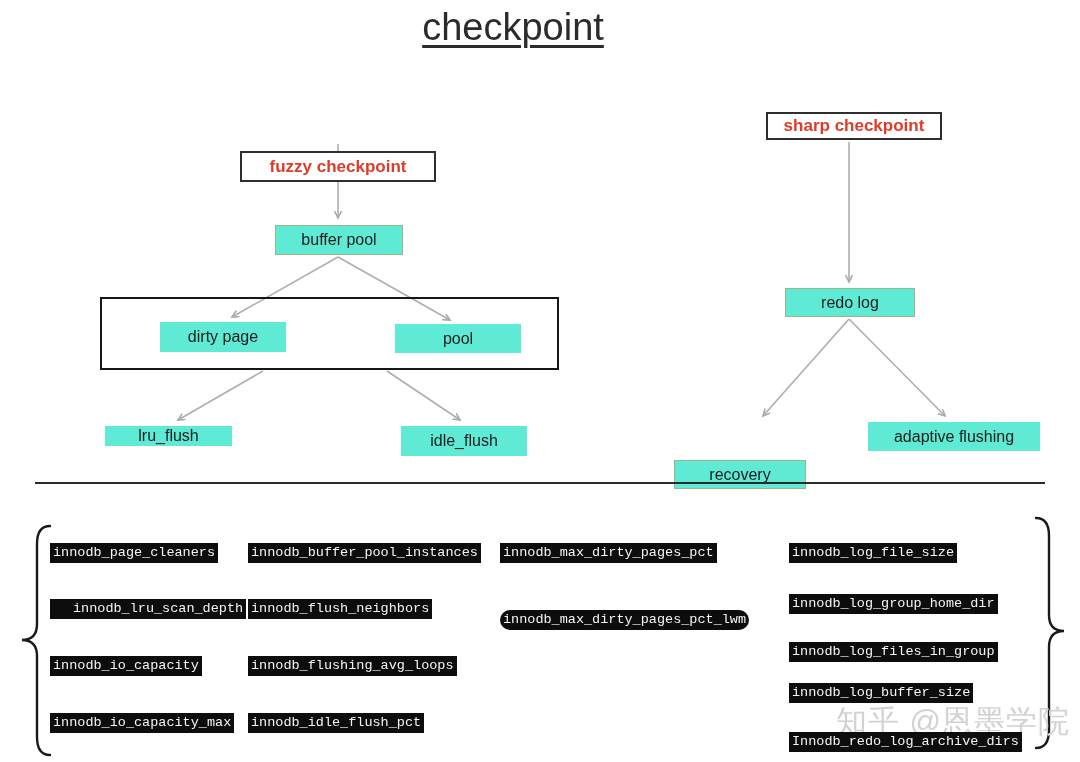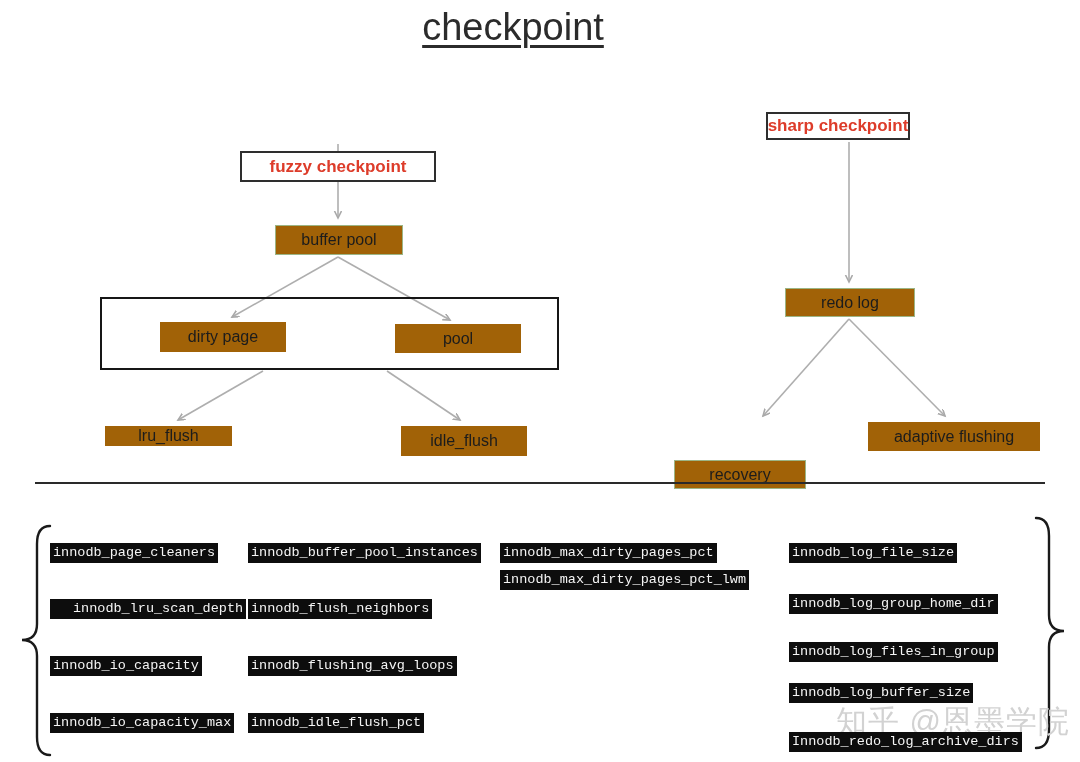--- a/index.html
+++ b/index.html
@@ -10,21 +10,21 @@
   }
   .title {
     position:absolute; left:0; top:6px; width:1026px; text-align:center;
     font-size:38px; color:#2b2b2b; text-decoration:underline;
     text-underline-offset:5px; text-decoration-thickness:3px;
   }
   .node {
     position:absolute; display:flex; align-items:center; justify-content:center;
     font-size:16px; color:#1c1c1c; white-space:nowrap;
   }
-  .green  { background:#a16207; }
+  .green  { background:#5eead4; }
   .gborder{ border:1px solid #9cb585; }
   .red-box{
     background:#ffffff; border:2px solid #2e2e2e;
     font-weight:bold; font-size:17px; color:#dd3c2a;
   }
   .big-box{
     position:absolute; left:100px; top:297px; width:459px; height:73px;
     border:2px solid #161616; background:transparent;
   }
   .divider{
@@ -39,35 +39,35 @@
   }
   .watermark {
     position:absolute; left:836px; top:701px; font-size:31px;
     color:#d2d2d2; z-index:1; letter-spacing:1px; white-space:nowrap;
     font-family:"Liberation Sans", sans-serif;
     text-align:center;
   }
   svg.overlay { position:absolute; left:0; top:0; z-index:0; }
   
   .n-fuzzy   { left:240px; top:111px; width:196px; height:31px;margin-top:40px; }
-  .n-sharp   { left:766px; top:112px; width:144px; height:28px; }
+  .n-sharp   { left:766px; top:112px; width:176px; height:28px; }
   .n-bufpool { left:275px; top:225px; width:128px; height:30px; }
   .n-dirty   { left:160px; top:322px; width:126px; height:30px; }
   .n-flush   { left:395px; top:324px; width:126px; height:29px; }
   .n-lru     { left:105px; top:426px; width:127px; height:20px;text-align:right; }
   .n-idle    { left:401px; top:426px; width:126px; height:30px; }
   .n-redo    { left:785px; top:288px; width:130px; height:29px; }
   .n-recov   { left:674px; top:422px; width:132px; height:29px;margin-top:38px; }
   .n-adapt   { left:868px; top:422px; width:172px; height:29px; }
   
   .c1r1{left:50px;top:543px;}  .c1r2{left:50px;top:599px;padding-left:23px;}
   .c1r3{left:50px;top:656px;}  .c1r4{left:50px;top:713px;}
   .c2r1{left:248px;top:543px;} .c2r2{left:248px;top:599px;}
   .c2r3{left:248px;top:656px;} .c2r4{left:248px;top:713px;}
-  .c3r1{left:500px;top:543px;} .c3r2{left:500px;top:570px;}
+  .c3r1{left:500px;top:543px;} .c3r2{left:500px;top:610px;border-radius:10px;}
   .c4r1{left:789px;top:543px;} .c4r2{left:789px;top:594px;}
   .c4r3{left:789px;top:642px;} .c4r4{left:789px;top:683px;}
   .c4r5{left:789px;top:732px;}
 </style>
 </head>
 <body>
 
 <svg class="overlay" width="1080" height="762" viewBox="0 0 1080 762">
   <defs>
     <marker id="arrow" markerWidth="10" markerHeight="10" refX="7" refY="3.5" orient="auto" markerUnits="userSpaceOnUse">

